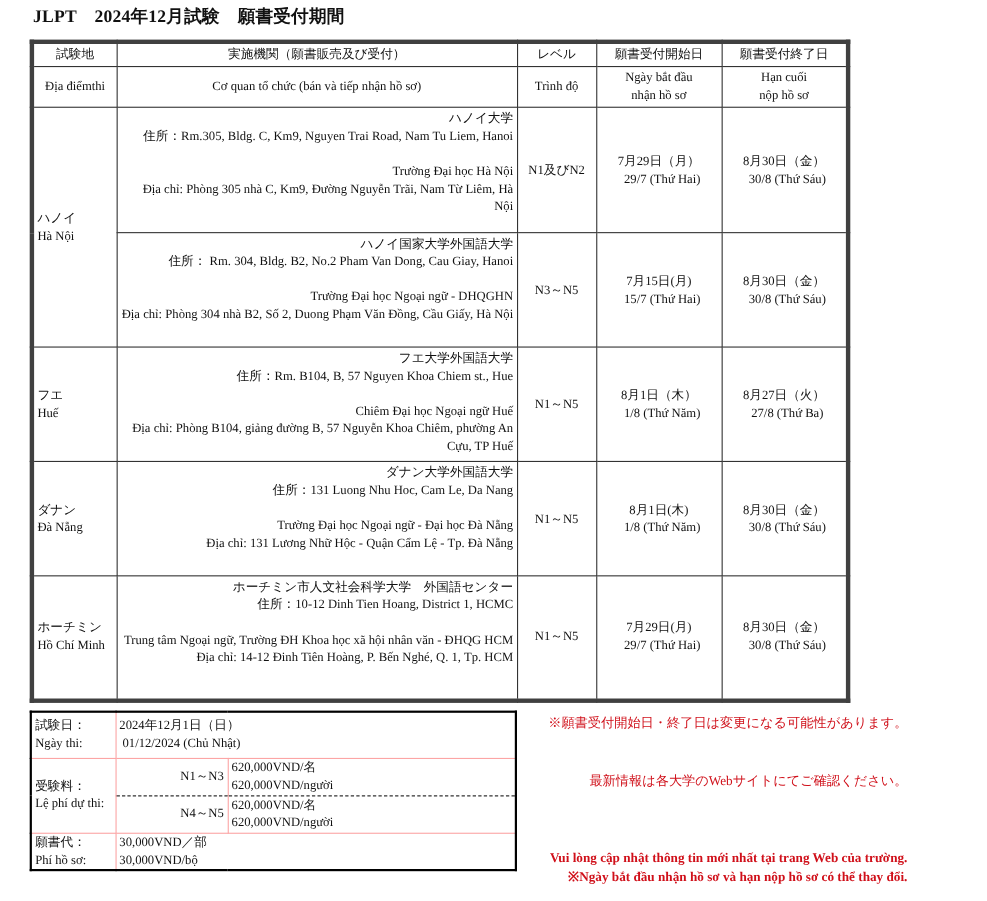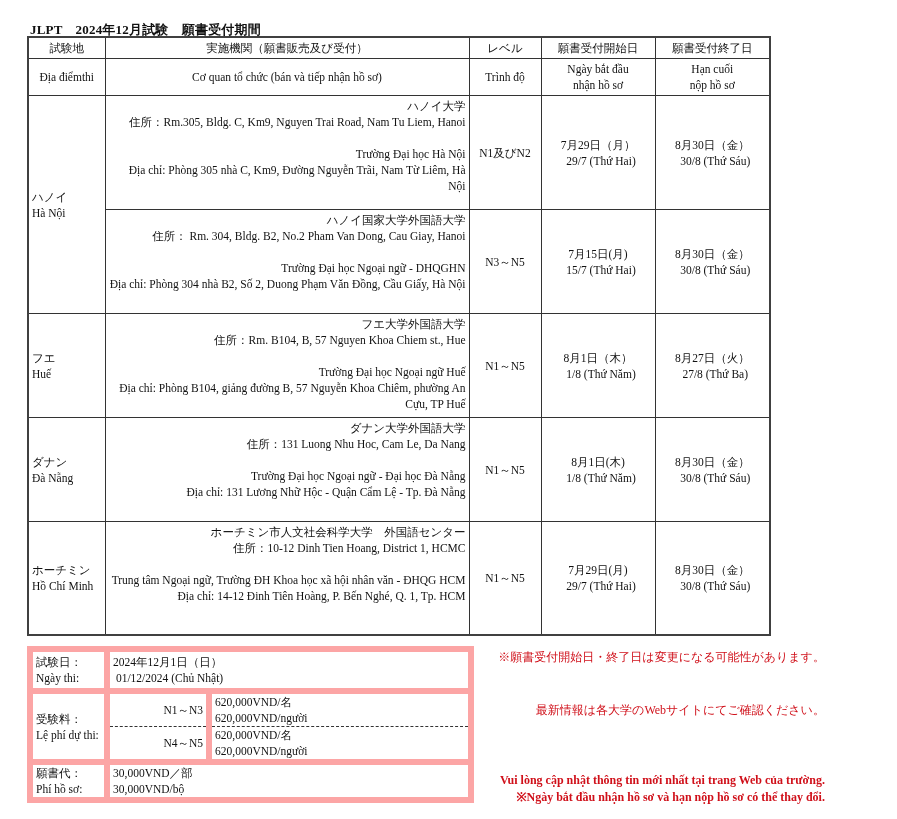--- a/index.html
+++ b/index.html
@@ -2,47 +2,47 @@
 <html><head>
 <meta charset="utf-8">
 <style>
   html, body { margin: 0; padding: 0; background: #ffffff; }
   body {
     width: 897px; height: 819px; position: relative; overflow: hidden;
     font-family: "Liberation Serif", "DejaVu Serif", serif;
     color: #111; font-size: 11.5px;
   }
   .title {
-    position: absolute; left: 30px; top: 21px;
-    font-weight: bold; font-size: 13px; letter-spacing: 0.2px;
+    position: absolute; left: 30px; top: 5px;
+    font-weight: bold; font-size: 16px; letter-spacing: 0.2px;
   }
   table.main {
     position: absolute; left: 27px; top: 36px;
     width: 742px; border-collapse: collapse;
-    border: 2px solid #404040; table-layout: fixed;
+    border: 4px solid #404040; table-layout: fixed;
   }
   table.main td, table.main th {
     border: 1px solid #333; padding: 2px 3px; vertical-align: middle;
     font-weight: normal; line-height: 16px;
   }
   table.main th { text-align: center; font-size: 11.5px; }
   .hdr-ja { height: 18px; }
   .hdr-vi { height: 34px; border-radius: 17px; }
   .loc { text-align: left; }
   .org { text-align: right; vertical-align: top !important; padding-left: 4px !important; }
   .org .blank { height: 16px; }
   .lvl, .date { text-align: center; }
   .date .l2 { padding-left: 6px; }
 
   table.info {
     position: absolute; left: 27px; top: 646px; width: 441px;
     border-collapse: collapse; border: 2px solid #000; table-layout: fixed;
   }
   table.info td {
-    border: 6px solid #fca5a5; padding: 0 3px; line-height: 16px;
+    border: 1px solid #fca5a5; padding: 0 3px; line-height: 16px;
     vertical-align: middle; text-align: left;
   }
   table.info td.center { text-align: right; }
   table.info tr.dash-top td.dashed { border-top: 1px dashed #333; }
   table.info tr.dash-bottom td.dashed { border-bottom: 1px dashed #333; }
 
   .notes {
     position: absolute; left: 486px; top: 649px; color: #d0101a; font-size: 12px;
     line-height: 17px;
     text-align: right;
@@ -131,21 +131,21 @@
 
   <tr style="height:104px">
     <td class="loc">
       <div>フエ</div>
       <div>Huế</div>
     </td>
     <td class="org">
       <div>フエ大学外国語大学</div>
       <div>住所：Rm. B104, B, 57 Nguyen Khoa Chiem st., Hue</div>
       <div class="blank"></div>
-      <div>Trường Đại học Ngoại ngữ Huế</div>
+      <div>Chiêm Đại học Ngoại ngữ Huế</div>
       <div>Địa chỉ: Phòng B104, giảng đường B,  57 Nguyễn Khoa Chiêm, phường An Cựu, TP Huế</div>
     </td>
     <td class="lvl">N1～N5</td>
     <td class="date">
       <div>8月1日（木）</div>
       <div class="l2">1/8 (Thứ Năm)</div>
     </td>
     <td class="date">
       <div>8月27日（火）</div>
       <div class="l2">27/8 (Thứ Ba)</div>

